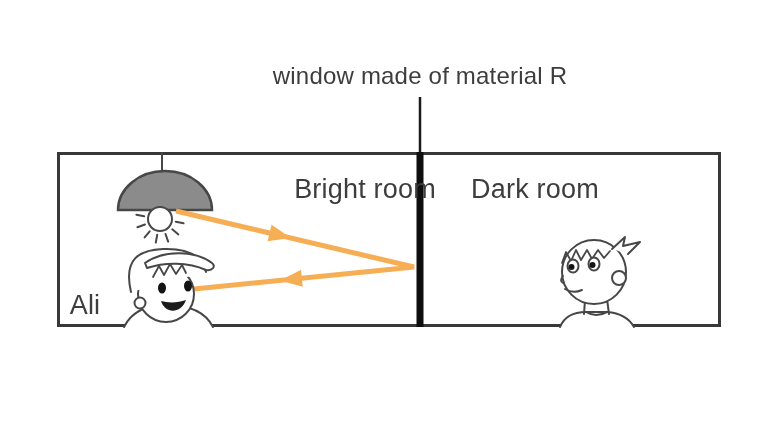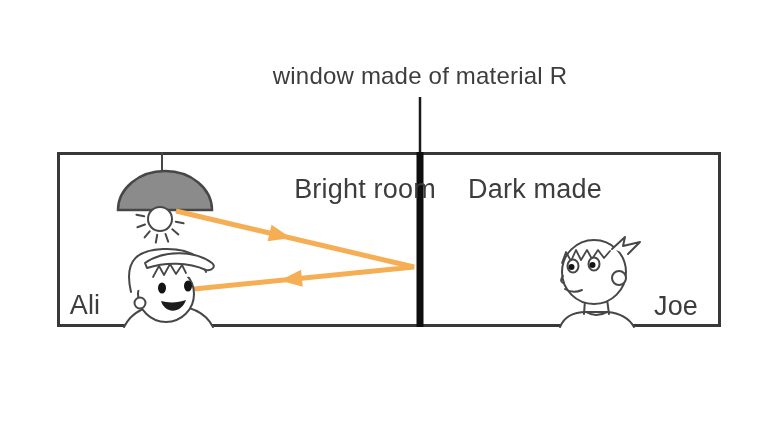--- a/index.html
+++ b/index.html
@@ -92,18 +92,17 @@
       <circle cx="592.5" cy="265" r="3" fill="#141414" stroke="none"></circle>
       <path d="M 563,276 Q 559,281 563,283" fill="none" stroke-width="1.8"></path>
       <path d="M 565,289 Q 573,294 582,290" fill="none"></path>
     </g>
   </svg>
 
   <div class="label title" style="left:420px; top:76px;">window made of material R</div>
 
   <div class="label room" style="left:317px; top:189px;margin-left:48px;">Bright room</div>
 
-  <div class="label room" style="left:535px; top:189px;">Dark made</div>
+  <div class="label room" style="left:535px; top:189px;">Dark room</div>
 
   <div class="label name" style="left:85px; top:305px;">Ali</div>
 
-  <div class="label name" style="left:676px; top:306px;">Joe</div>
 </div>
 
 </body></html>

